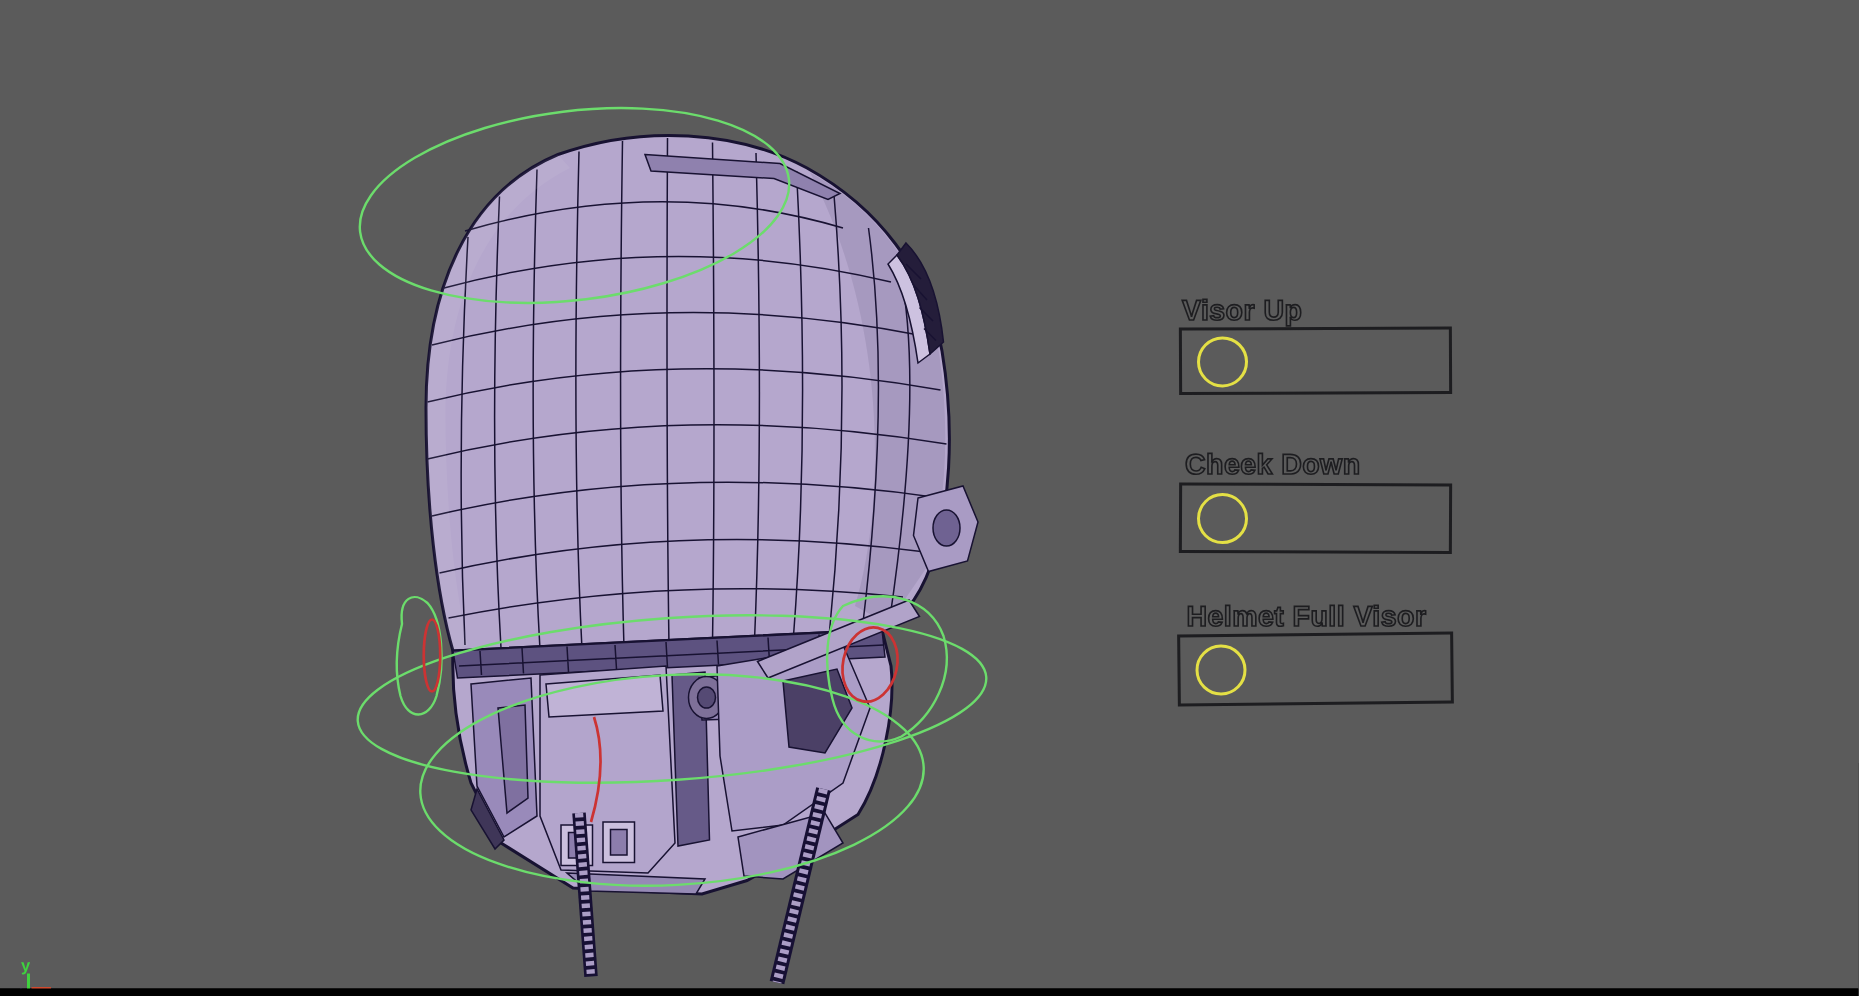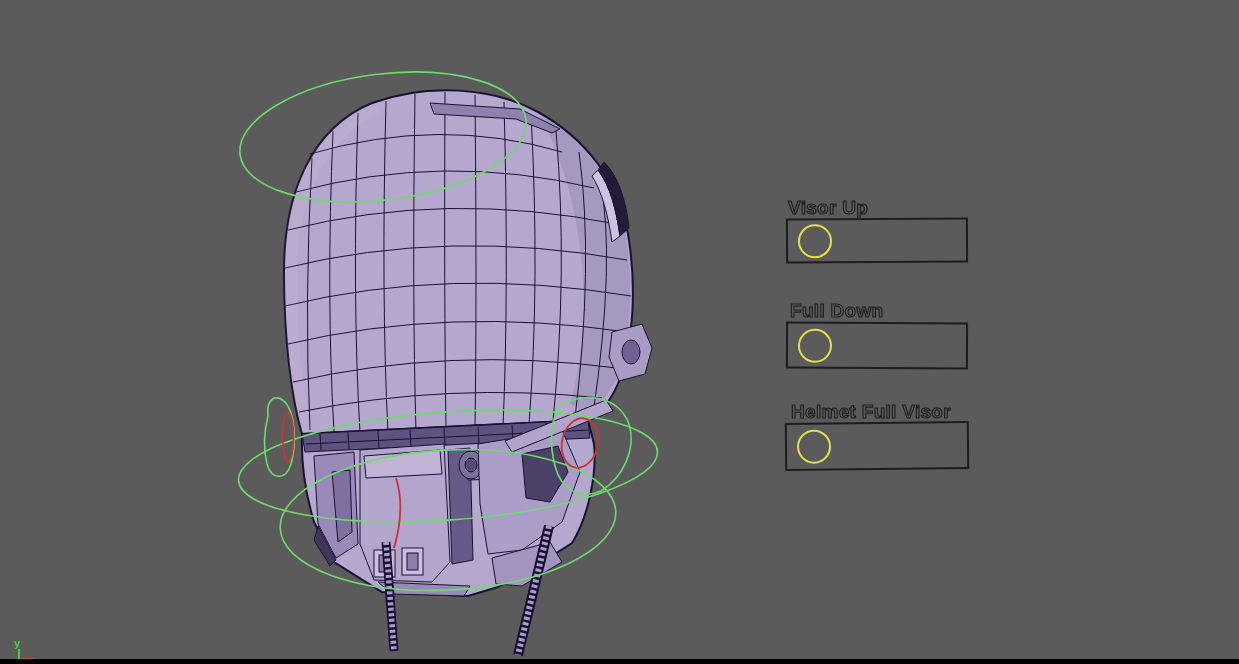--- a/index.html
+++ b/index.html
@@ -157,21 +157,21 @@
     </g>
   </svg>
 
   <div class="controls">
 
     <span class="ctl-label" id="lbl-visor">Visor Up</span>
     <div class="ctl-box" id="box-visor">
       <span class="ctl-circle"></span>
     </div>
 
-    <span class="ctl-label" id="lbl-cheek">Full Down</span>
+    <span class="ctl-label" id="lbl-cheek">Cheek Down</span>
     <div class="ctl-box" id="box-cheek">
       <span class="ctl-circle"></span>
     </div>
 
     <span class="ctl-label" id="lbl-helmet">Helmet Full Visor</span>
     <div class="ctl-box" id="box-helmet">
       <span class="ctl-circle"></span>
     </div>
 
   </div>

